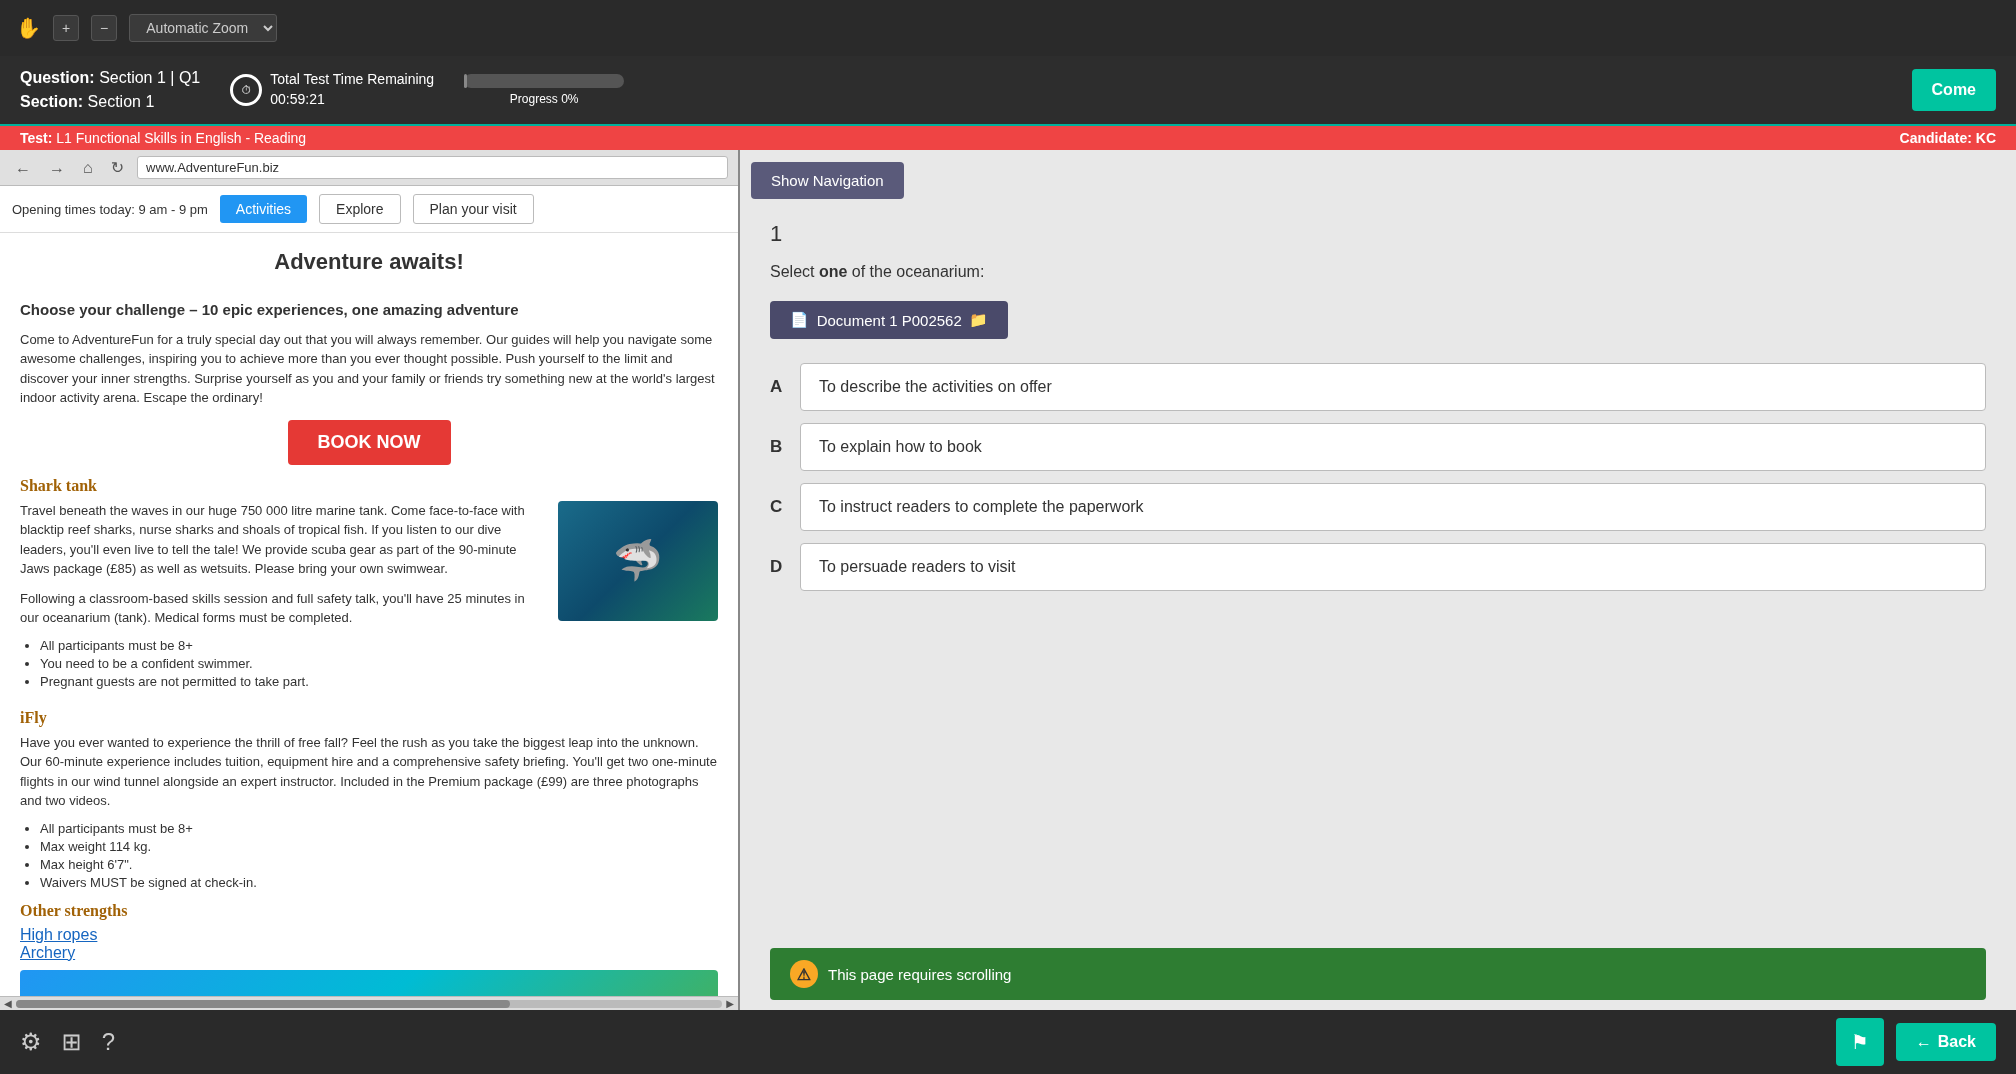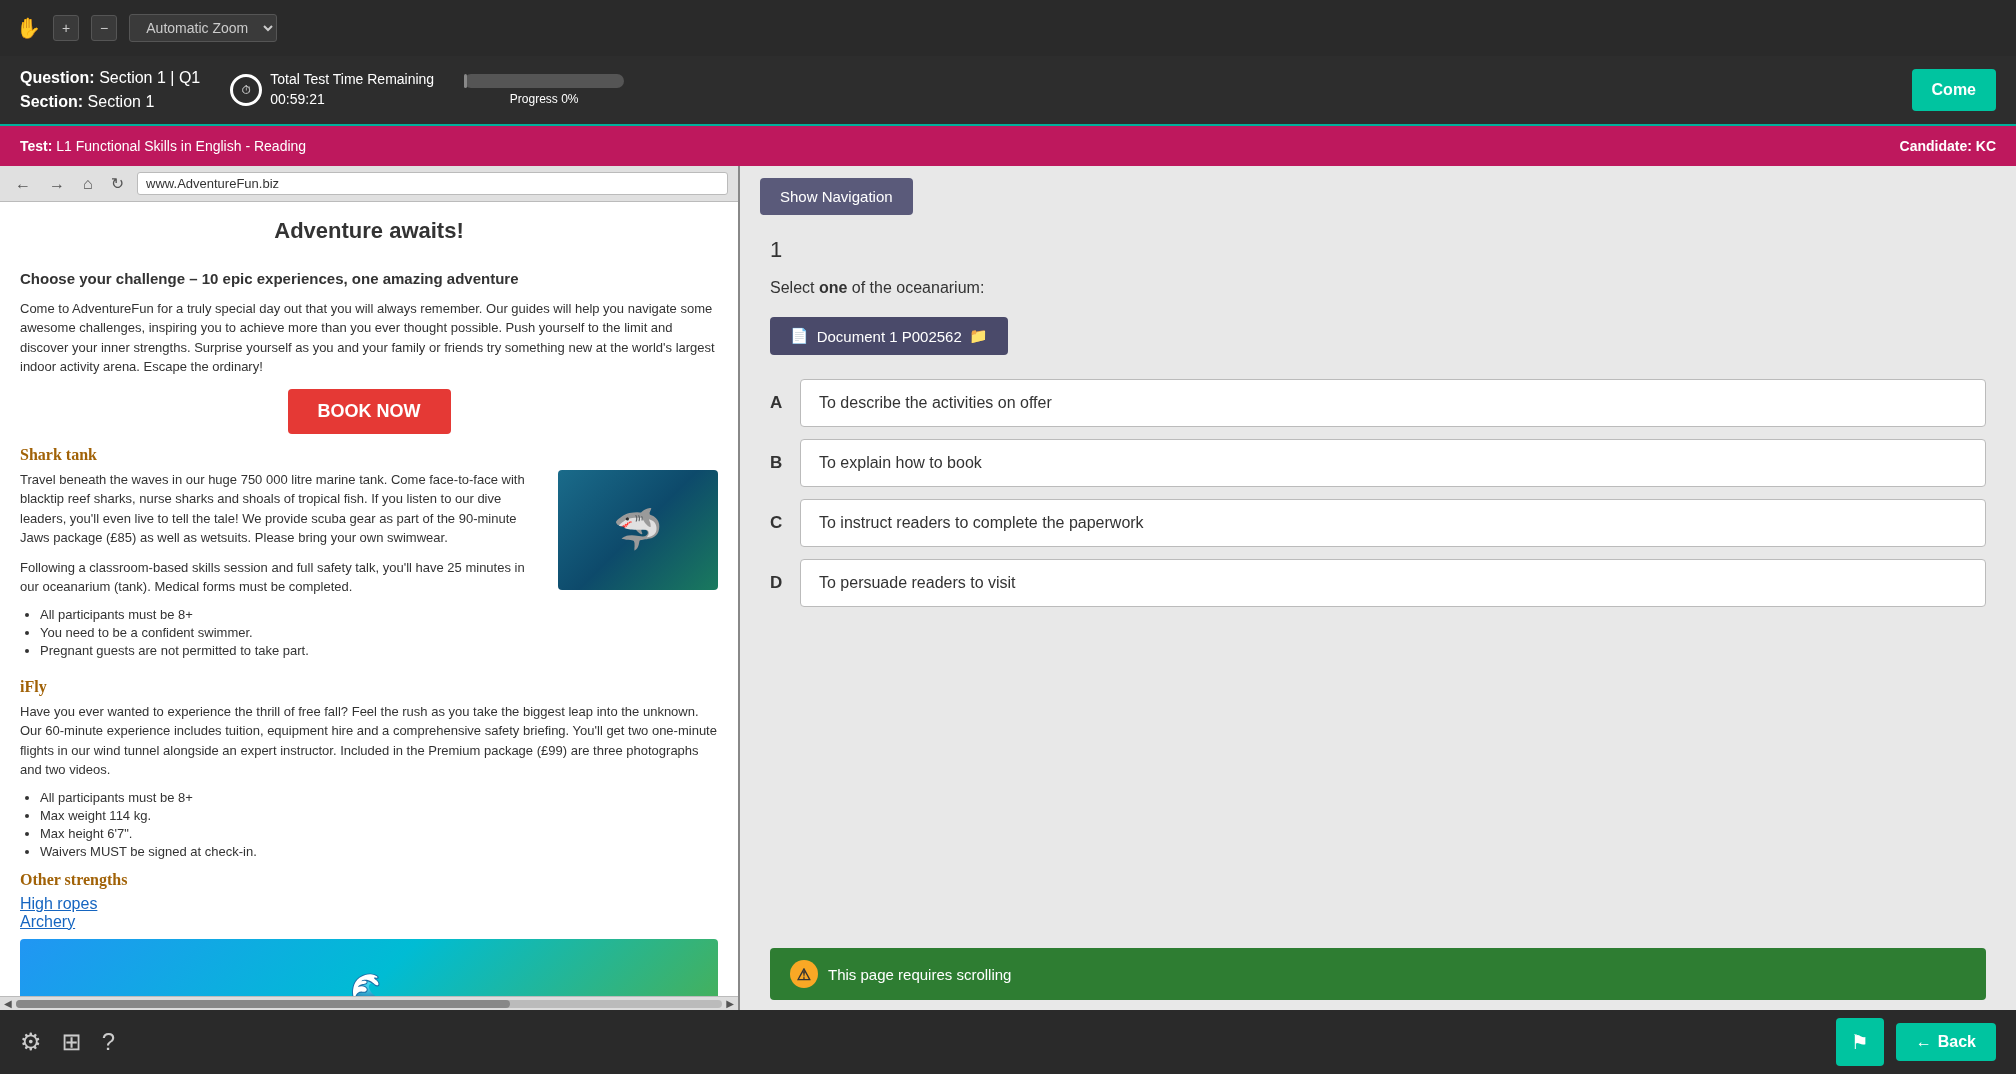--- a/index.html
+++ b/index.html
@@ -114,26 +114,26 @@
       padding: 12px 20px;
       font-size: 16px;
       font-weight: bold;
       cursor: pointer;
       border-radius: 4px;
       margin-left: auto;
     }
 
     
     .test-info-bar {
-      background: #be185d;
+      background: #ef4444;
       display: flex;
       align-items: center;
       justify-content: space-between;
       padding: 6px 20px;
-      height: 40px;
+      height: 24px;
       flex-shrink: 0;
     }
     .test-info-bar .test-label {
       color: white;
       font-size: 14px;
     }
     .test-info-bar .candidate-label {
       color: white;
       font-size: 14px;
       font-weight: bold;
@@ -297,21 +297,21 @@
     
     .question-panel {
       flex: 1;
       background: #e8e8e8;
       display: flex;
       flex-direction: column;
       overflow: hidden;
     }
 
     .show-nav-bar {
-      padding: 12px 20px;
+      padding: 12px 11px;
       background: #e8e8e8;
       flex-shrink: 0;
       text-decoration: underline;
     }
     .show-nav-btn {
       background: #5a5a7a;
       color: white;
       border: none;
       padding: 10px 20px;
       font-size: 15px;
@@ -544,20 +544,26 @@
   <div class="doc-panel">
 
     <div class="browser-bar">
       <button class="browser-nav-btn">←</button>
       <button class="browser-nav-btn">→</button>
       <button class="browser-nav-btn">⌂</button>
       <button class="browser-nav-btn">↻</button>
       <input class="address-bar" type="text" value="www.AdventureFun.biz" style="">
     </div>
 
+    <div class="doc-nav">
+      <span class="doc-opening-times">Opening times today: 9 am - 9 pm</span>
+      <button class="doc-nav-tab">Activities</button>
+      <button class="doc-nav-tab outline">Explore</button>
+      <button class="doc-nav-tab outline">Plan your visit</button>
+    </div>
 
     <div class="doc-content">
       <h1>Adventure awaits!</h1>
       <p class="tagline">Choose your challenge – 10 epic experiences, one amazing adventure</p>
       <p>Come to AdventureFun for a truly special day out that you will always remember. Our guides will help you navigate some awesome challenges, inspiring you to achieve more than you ever thought possible. Push yourself to the limit and discover your inner strengths. Surprise yourself as you and your family or friends try something new at the world's largest indoor activity arena. Escape the ordinary!</p>
       <button class="book-now-btn">BOOK NOW</button>
 
       <h2>Shark tank</h2>
       <div class="shark-section">
         <div class="shark-text">

